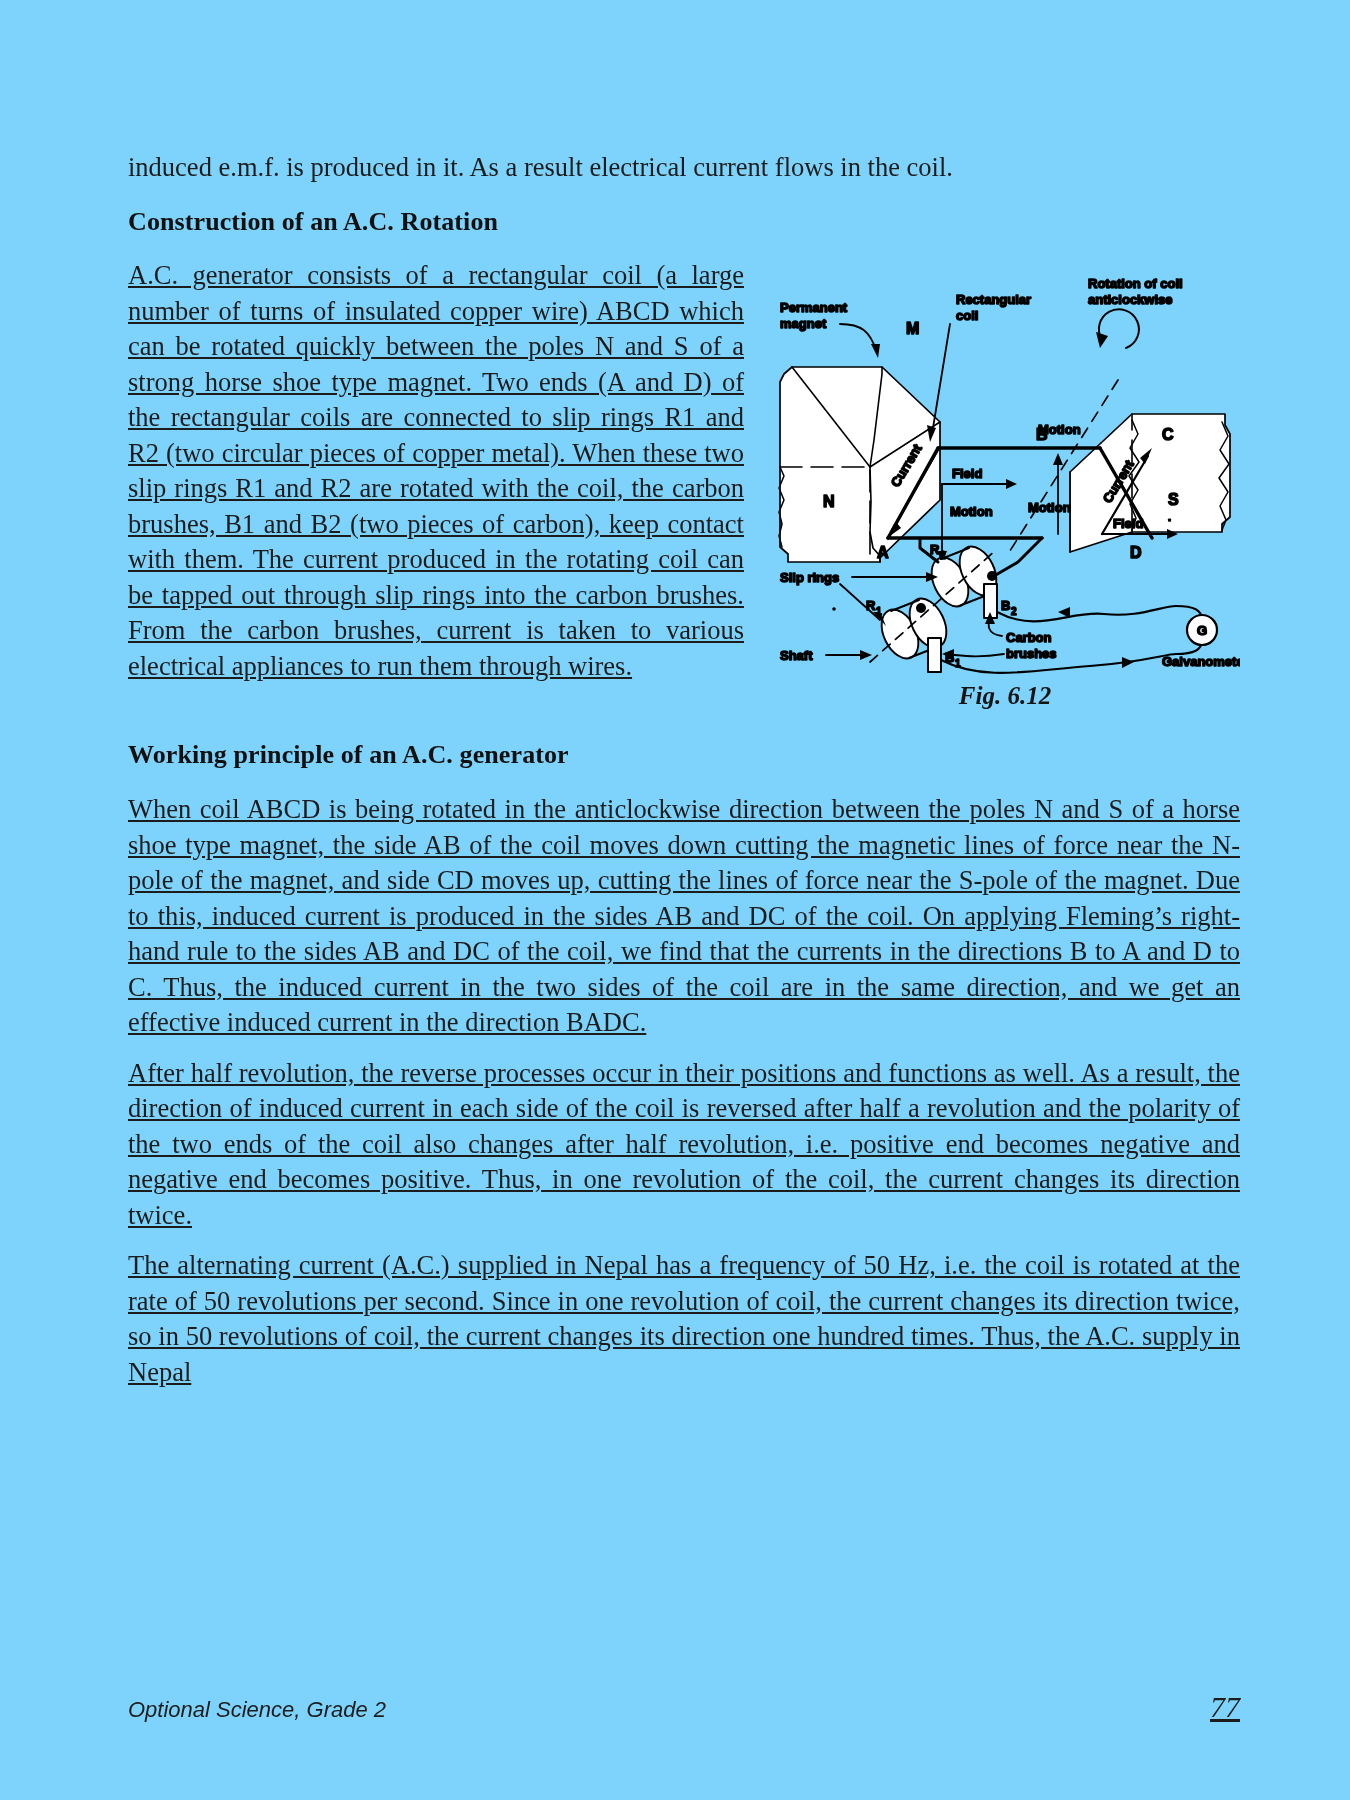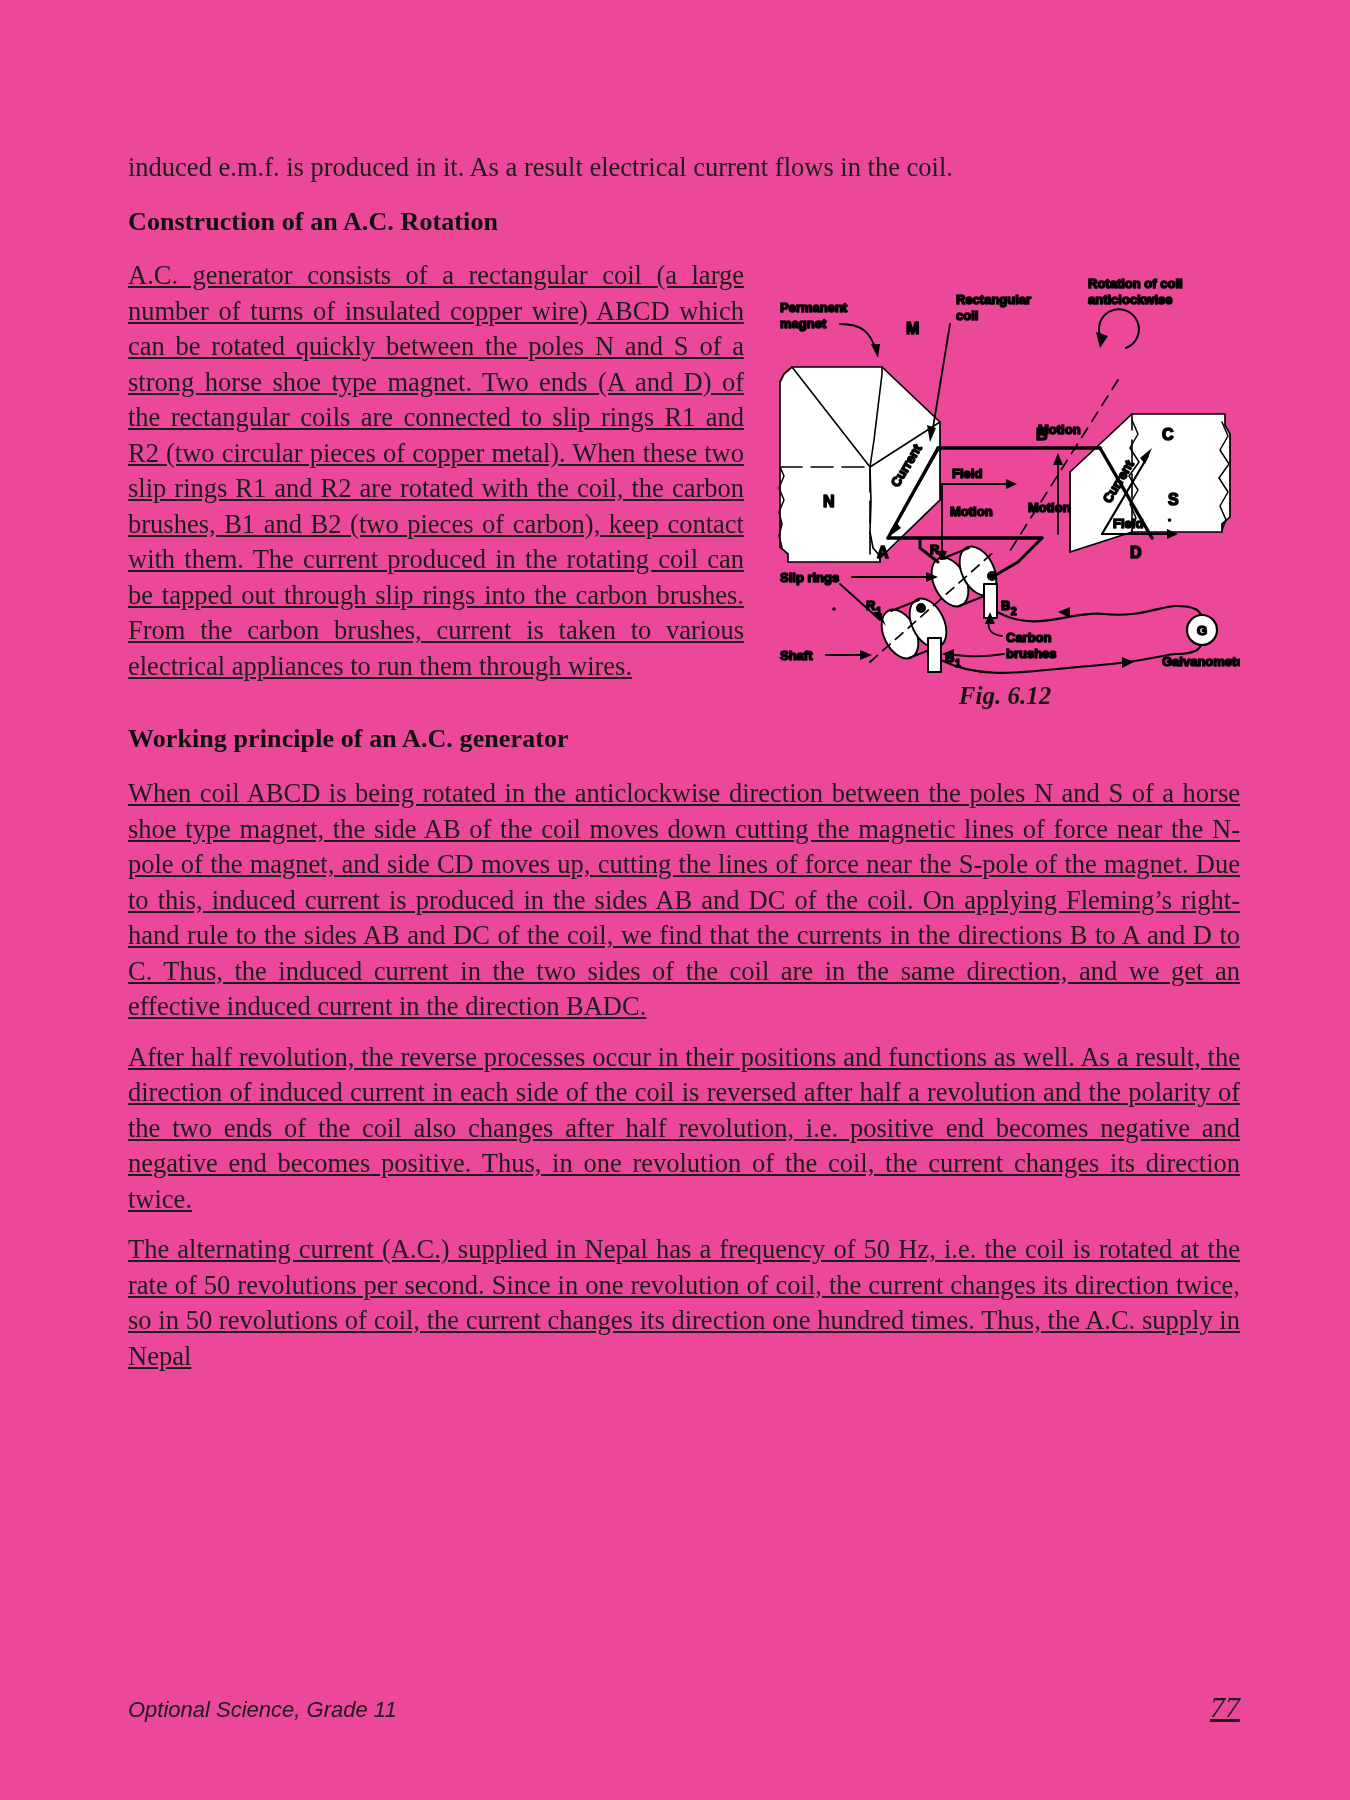--- a/index.html
+++ b/index.html
@@ -4,21 +4,21 @@
 <style>
   html, body {
     margin: 0;
     padding: 0;
     background: #ffffff;
   }
   .page {
     position: relative;
     width: 1350px;
     height: 1800px;
-    background: #ec4899;
+    background: #7dd3fc;
     box-sizing: border-box;
     padding: 150px 110px 0 128px;
     font-family: "Liberation Serif", "DejaVu Serif", serif;
     color: #1a1a1a;
     overflow: hidden;
   }
   p, h2 {
     margin: 0;
   }
   .body-text {
@@ -279,24 +279,24 @@
 
           </g>
         </svg>
       </div>
       <div class="figure-caption">Fig. 6.12</div>
     </div>
 
     <p class="body-text">A.C. generator consists of a rectangular coil (a large number of turns of insulated copper wire) ABCD which can be rotated quickly between the poles N and S of a strong horse shoe type magnet. Two ends (A and D) of the rectangular coils are connected to slip rings R1 and R2 (two circular pieces of copper metal). When these two slip rings R1 and R2 are rotated with the coil, the carbon brushes, B1 and B2 (two pieces of carbon), keep contact with them.  The current produced in the rotating coil can be tapped out through slip rings into the carbon brushes. From the carbon brushes, current is taken to various electrical appliances to run them through wires.</p>
   </div>
 
-  <h2 class="section-heading" style="margin-top:4px;">Working principle of an A.C. generator</h2>
+  <h2 class="section-heading" style="margin-top:20px;">Working principle of an A.C. generator</h2>
 
   <p class="body-text">When coil ABCD is being rotated in the anticlockwise direction between the poles N and S of a horse shoe type magnet, the side AB of the coil moves down cutting the magnetic lines of force near the N-pole of the magnet, and side CD moves up, cutting the lines of force near the S-pole of the magnet. Due to this, induced current is produced in the sides AB and DC of the coil. On applying Fleming’s right-hand rule to the sides AB and DC of the coil, we find that the currents in the directions B to A and D to C. Thus, the induced current in the two sides of the coil are in the same direction, and we get an effective induced current in the direction BADC.</p>
   <p class="body-text">After half revolution, the reverse processes occur in their positions and functions as well. As a result, the direction of induced current in each side of the coil is reversed after half a revolution and the polarity of the two ends of the coil also changes after half revolution, i.e. positive end becomes negative and negative end becomes positive. Thus, in one revolution of the coil, the current changes its direction twice.</p>
   <p class="body-text">The alternating current (A.C.) supplied in Nepal has a frequency of 50 Hz, i.e. the coil is rotated at the rate of 50 revolutions per second. Since in one revolution of coil, the current changes its direction twice, so in 50 revolutions of coil, the current changes its direction one hundred times. Thus, the A.C. supply in Nepal</p>
 
   <div class="footer">
-    <span>Optional Science, Grade 11</span>
+    <span>Optional Science, Grade 2</span>
     <span class="footer-page">77</span>
   </div>
 
 </div>
 
 </body></html>

